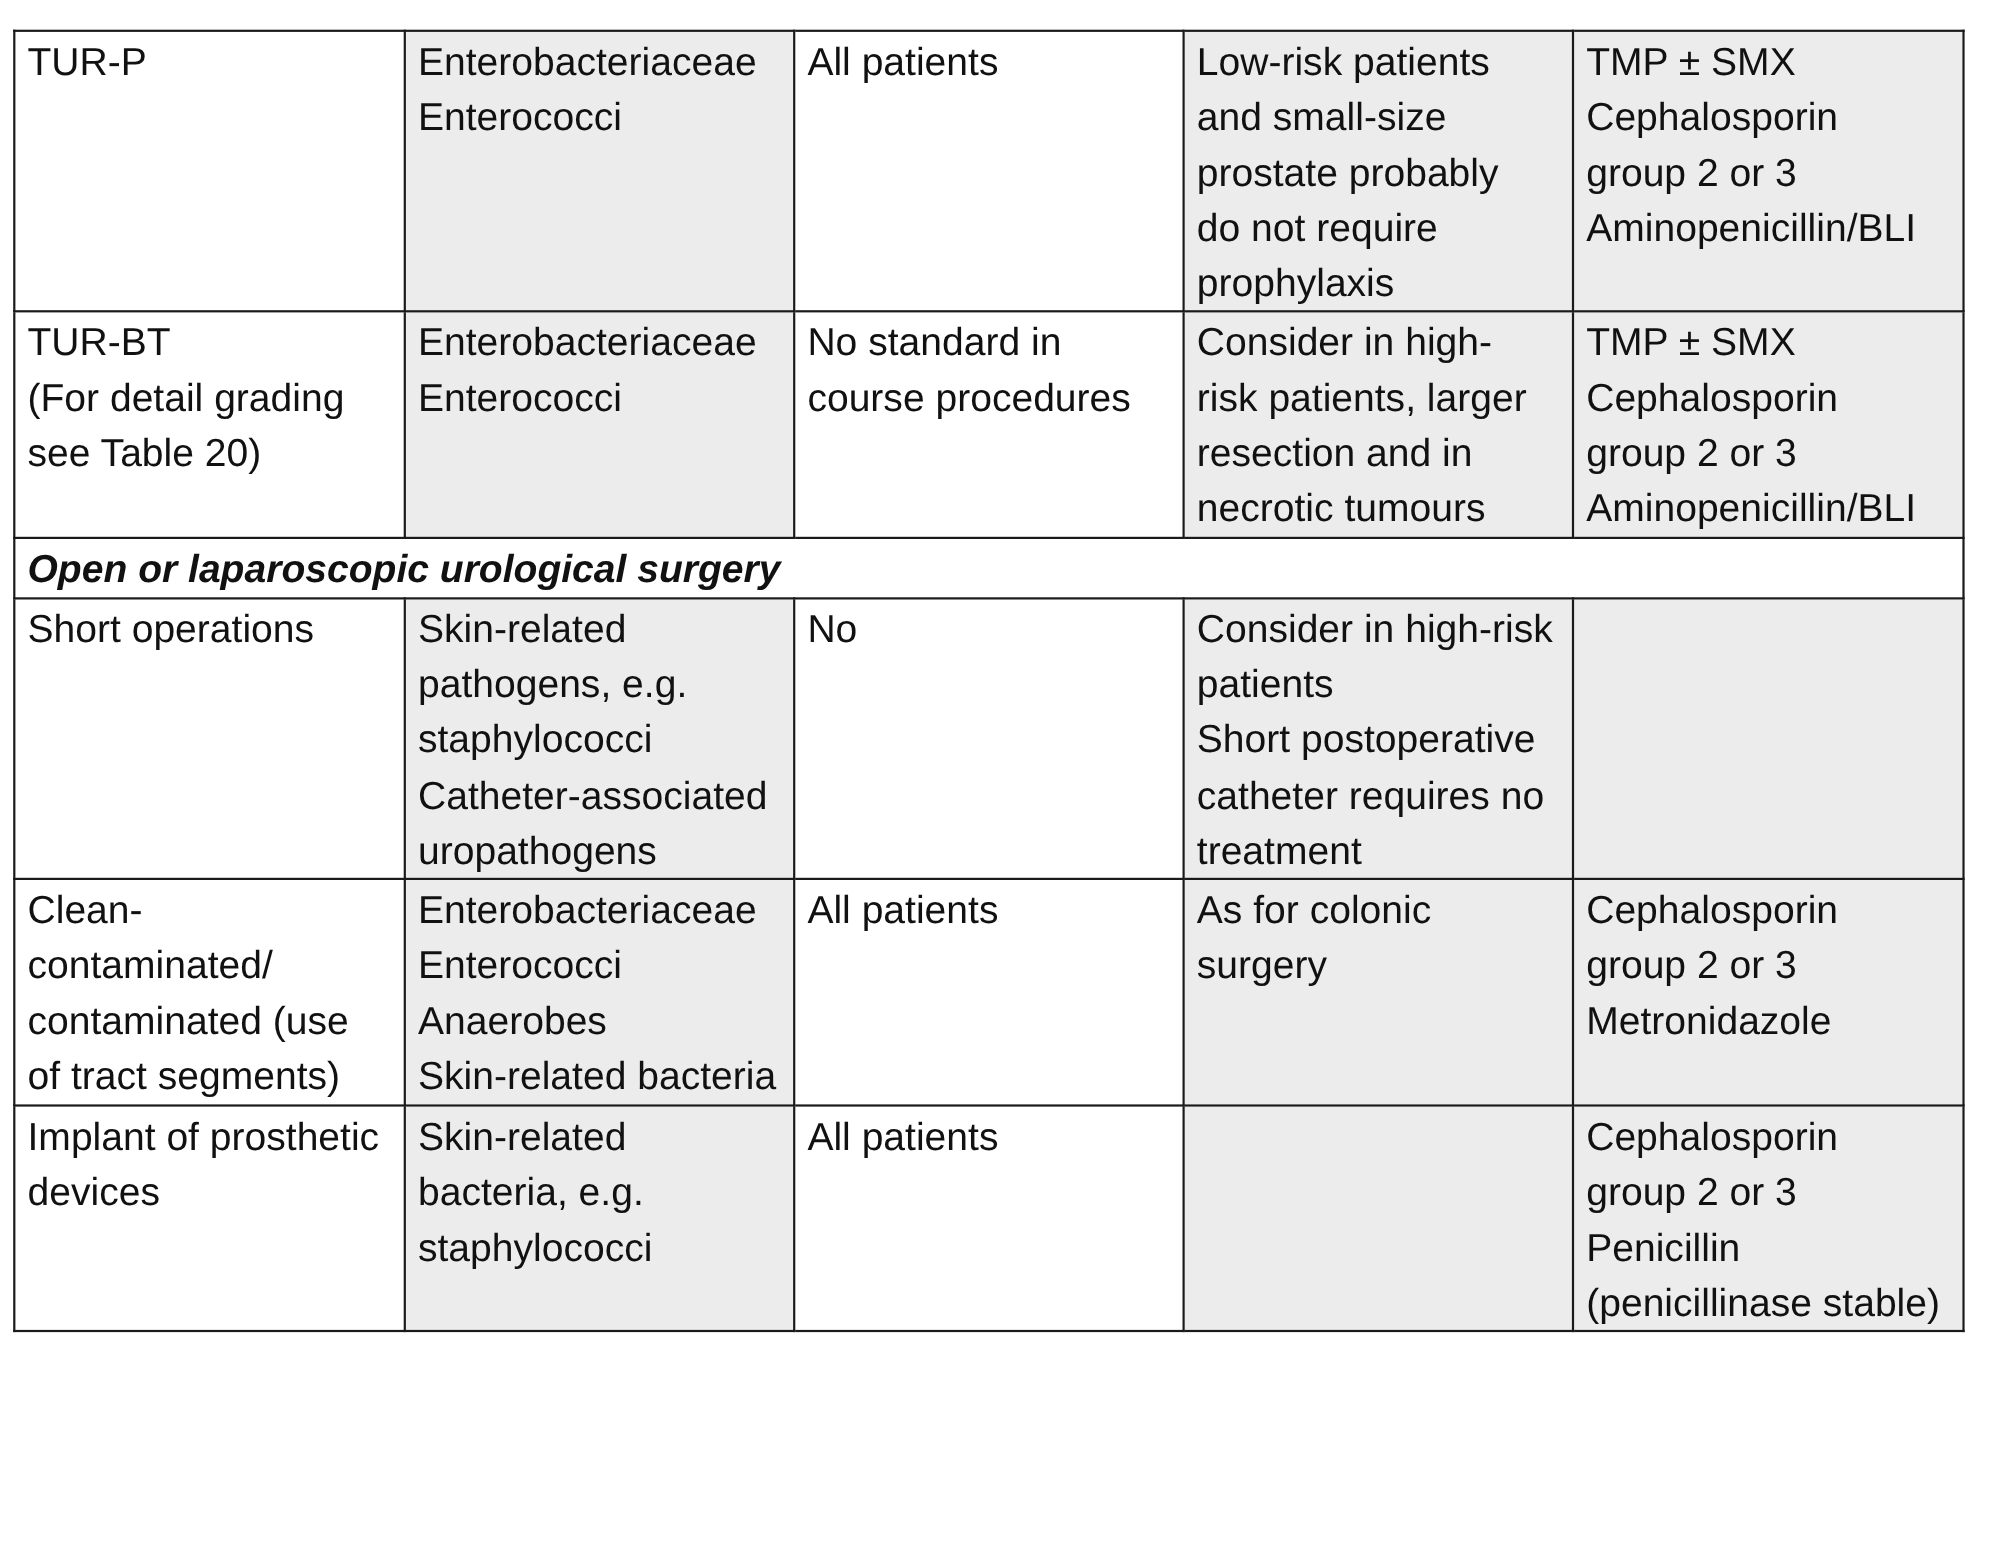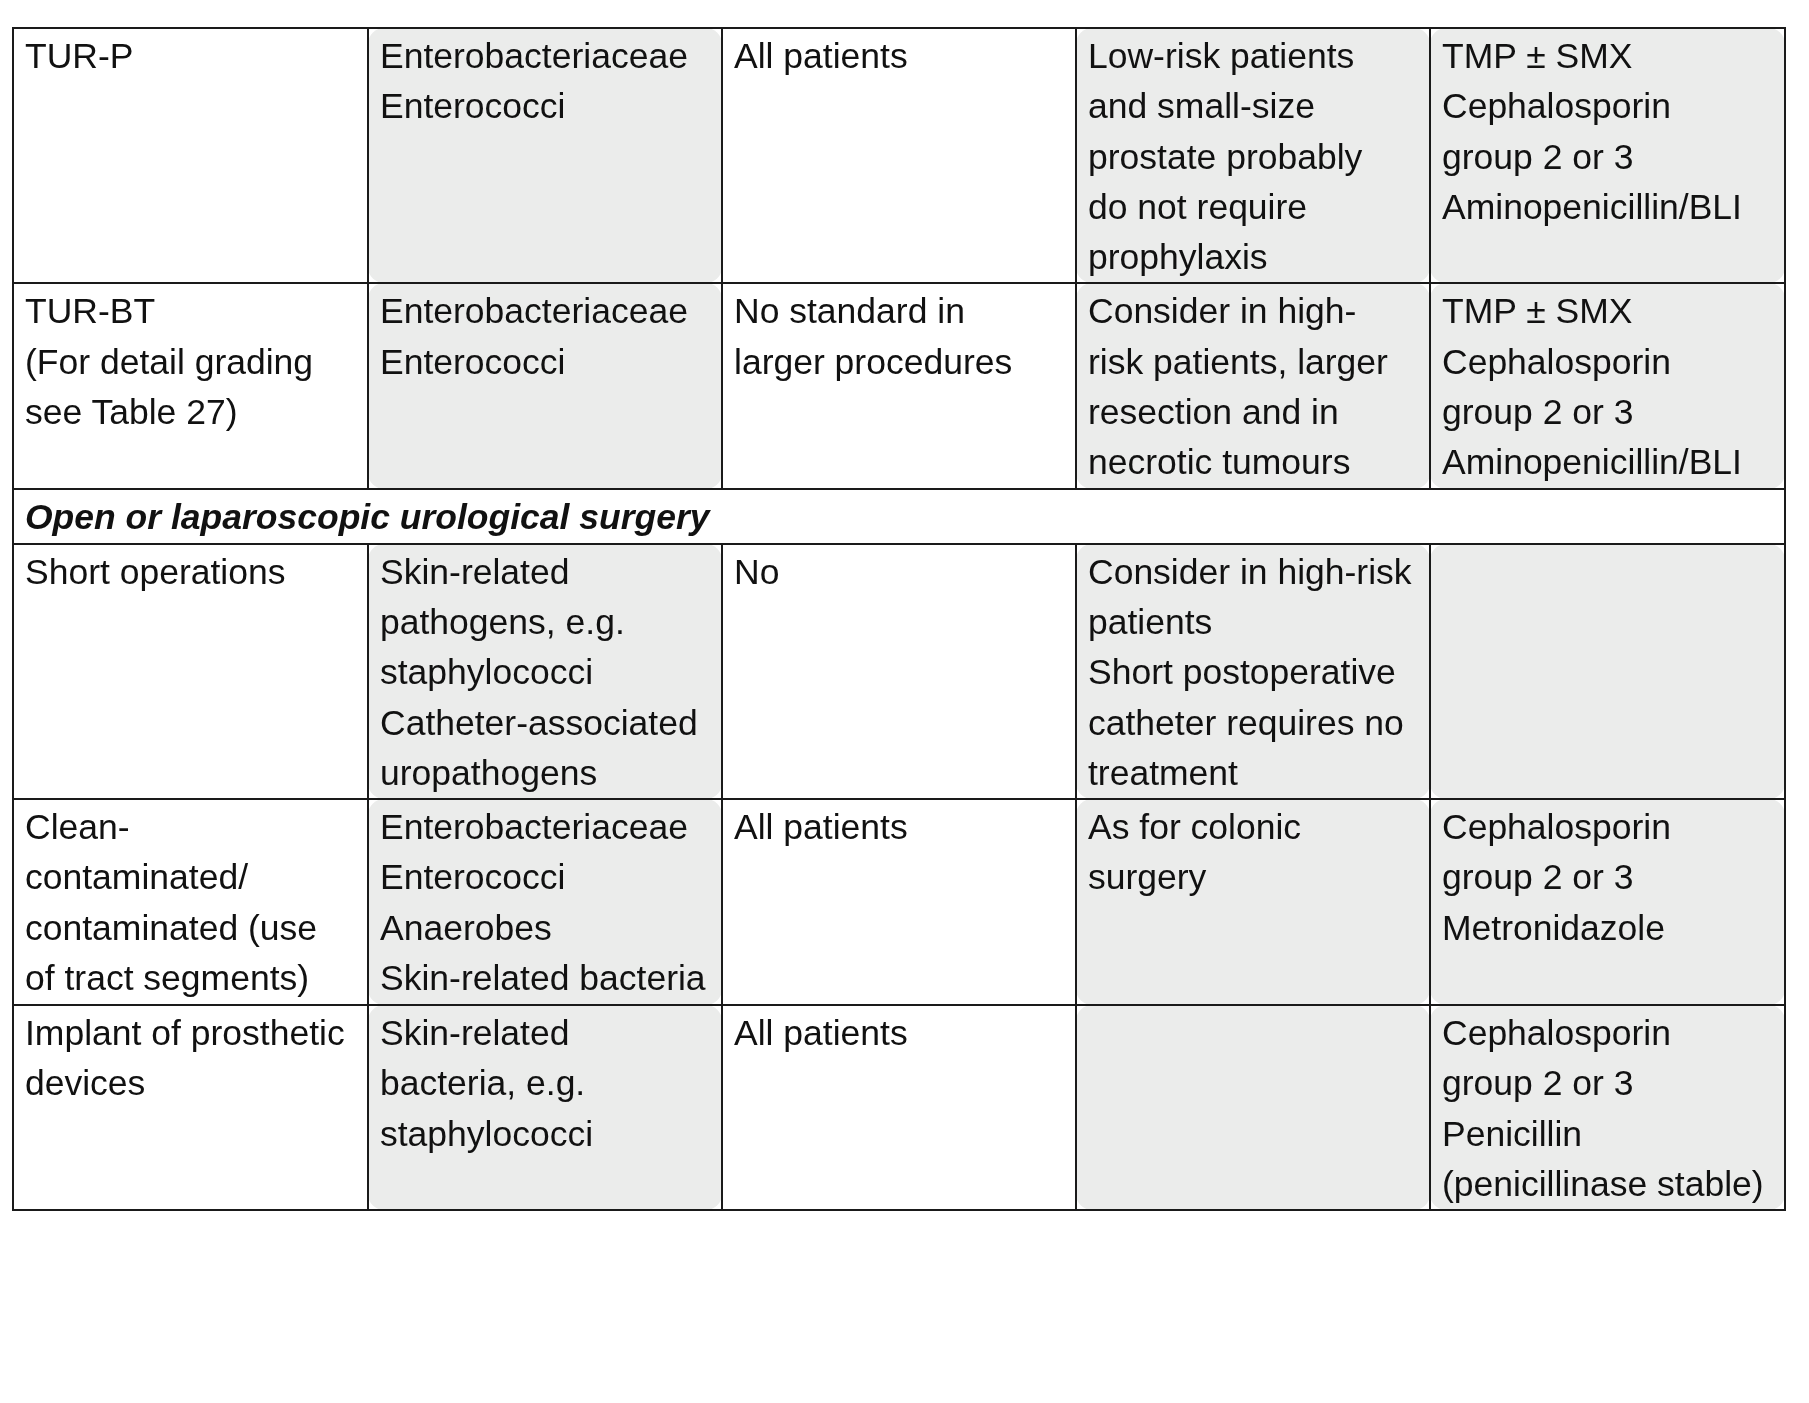--- a/index.html
+++ b/index.html
@@ -30,21 +30,21 @@
     table.grid col.c5 { width: 355px; }
     table.grid td {
       border: 2px solid #1a1a1a;
       vertical-align: top;
       padding: 2px 8px 0 11px;
       font-size: 35.5px;
       line-height: 50.3px;
       white-space: pre-line;
       overflow: hidden;
     }
-    td.shade { background: #ebeceb; border-radius: 16px; }
+    td.shade { background: #ebeceb; }
     td.white { background: #ffffff; }
     tr.section td {
       font-weight: bold;
       font-style: italic;
       height: 51px;
       margin-top: 40px;
     }
     tr.r-turp td { height: 251px; }
     tr.r-turbt td { height: 201px; }
     tr.r-clean td { height: 251px; }
@@ -75,25 +75,25 @@
 do not require
 prophylaxis</td>
       <td class="shade">TMP ± SMX
 Cephalosporin
 group 2 or 3
 Aminopenicillin/BLI</td>
     </tr>
     <tr class="r-turbt">
       <td class="white">TUR-BT
 (For detail grading
-see Table 27)</td>
+see Table 20)</td>
       <td class="shade">Enterobacteriaceae
 Enterococci</td>
       <td class="white">No standard in
-larger procedures</td>
+course procedures</td>
       <td class="shade">Consider in high-
 risk patients, larger
 resection and in
 necrotic tumours</td>
       <td class="shade">TMP ± SMX
 Cephalosporin
 group 2 or 3
 Aminopenicillin/BLI</td>
     </tr>
     <tr class="section">

